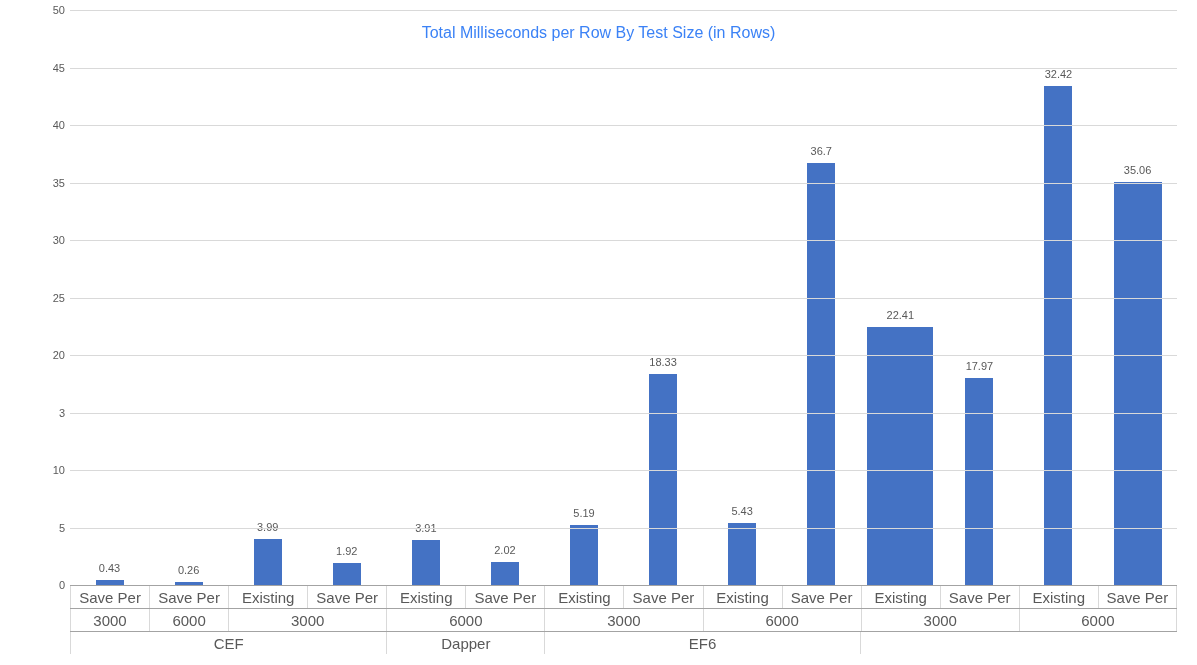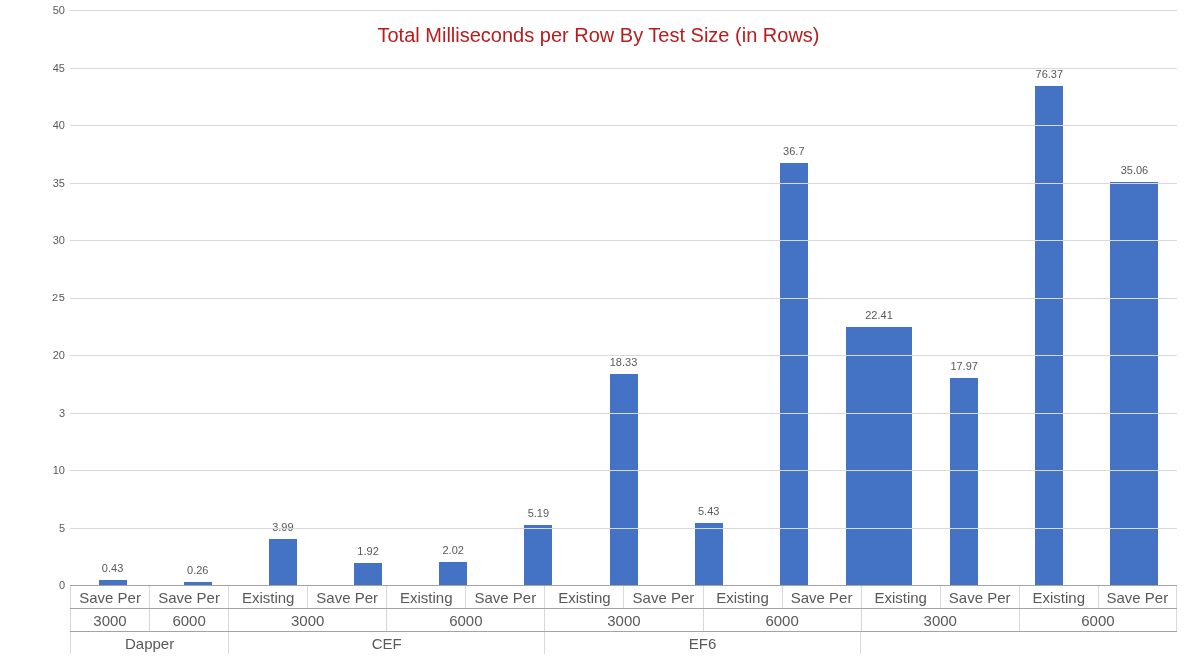--- a/index.html
+++ b/index.html
@@ -1,17 +1,17 @@
 <!DOCTYPE html>
 <html><head>
 <meta charset="utf-8">
 <style>
   html,body{margin:0;padding:0;font-family:"Segoe UI",Arial,sans-serif;color:#595959;background:#fff}
   .chart-wrap{width:1197px;height:665px;position:relative}
-  .title{position:absolute;top:24px;left:0;right:0;text-align:center;font-size:20px;color:#b91c1c}
+  .title{position:absolute;top:24px;left:0;right:0;text-align:center;font-size:16px;color:#3b82f6}
   .plot{position:absolute;left:70px;right:20px;top:10px;bottom:80px}
   .y-tick{position:absolute;left:-35px;width:30px;text-align:right;font-size:11px;color:#595959;transform:translateY(50%)}
   .grid-line{position:absolute;left:0;right:0;height:0;border-top:1px solid #d9d9d9}
   .bars-row{position:absolute;left:0;right:0;bottom:0;top:0;display:flex}
   .group{flex:1;display:flex;align-items:flex-end;justify-content:center}
   .bar{width:28px;background:#4472c4;position:relative}
   .bar .lbl{position:absolute;top:-18px;left:50%;transform:translateX(-50%);font-size:11px;color:#595959;white-space:nowrap}
   .x-axis{position:absolute;left:70px;right:20px;bottom:0;height:80px}
   .x-row{display:flex;height:22px;align-items:flex-start;font-size:15px;color:#595959;border-top:1px solid #a3a3a3}
   .x-cell{text-align:center;box-sizing:border-box;height:100%;display:flex;align-items:center;justify-content:center;border-left:1px solid #d9d9d9}
@@ -39,20 +39,25 @@
           <div class="bar" style="height: 7.98%; background: rgb(68, 114, 196);">
             <div class="lbl">3.99</div>
           </div>
         </div>
         <div class="group">
           <div class="bar" style="height: 3.84%; background: rgb(68, 114, 196);">
             <div class="lbl">1.92</div>
           </div>
         </div>
         <div class="group">
+          <div class="bar" style="height: 7.82%; background: rgb(68, 114, 196);">
+            <div class="lbl">3.91</div>
+          </div>
+        </div>
+        <div class="group">
           <div class="bar" style="height: 4.04%; background: rgb(68, 114, 196);">
             <div class="lbl">2.02</div>
           </div>
         </div>
         <div class="group">
           <div class="bar" style="height: 10.38%; background: rgb(68, 114, 196);">
             <div class="lbl">5.19</div>
           </div>
         </div>
         <div class="group">
@@ -75,41 +80,41 @@
             <div class="lbl">22.41</div>
           </div>
         </div>
         <div class="group">
           <div class="bar" style="height: 35.94%; background: rgb(68, 114, 196);">
             <div class="lbl">17.97</div>
           </div>
         </div>
         <div class="group">
           <div class="bar" style="height: 86.78%; background: rgb(68, 114, 196);">
-            <div class="lbl">76.37</div>
+            <div class="lbl">32.42</div>
           </div>
         </div>
         <div class="group">
           <div class="bar" style="height: 70.12%; background: rgb(68, 114, 196); padding-left: 20px;">
             <div class="lbl">35.06</div>
           </div>
         </div>
       </div>
   <div class="grid-line" style="top: 100%;"></div>
       <div class="y-tick" style="bottom: 0%;">0</div>
       <div class="grid-line" style="top: 90%;"></div>
       <div class="y-tick" style="bottom: 10%;">5</div>
       <div class="grid-line" style="top: 80%;"></div>
       <div class="y-tick" style="bottom: 20%;">10</div>
       <div class="grid-line" style="top: 70%;"></div>
       <div class="y-tick" style="bottom: 30%;">3</div>
       <div class="grid-line" style="top: 60%;"></div>
       <div class="y-tick" style="bottom: 40%;">20</div>
       <div class="grid-line" style="top: 50%;"></div>
-      <div class="y-tick" style="bottom: 50%; font-family: Liberation Mono, monospace;">25</div>
+      <div class="y-tick" style="bottom: 50%;">25</div>
       <div class="grid-line" style="top: 40%;"></div>
       <div class="y-tick" style="bottom: 60%;">30</div>
       <div class="grid-line" style="top: 30%;"></div>
       <div class="y-tick" style="bottom: 70%;">35</div>
       <div class="grid-line" style="top: 20%;"></div>
       <div class="y-tick" style="bottom: 80%;">40</div>
       <div class="grid-line" style="top: 10%;"></div>
       <div class="y-tick" style="bottom: 90%;">45</div>
       <div class="grid-line" style="top: 0%;"></div>
       <div class="y-tick" style="bottom: 100%;">50</div>
@@ -136,18 +141,18 @@
         <div class="x-cell" style="width: 7.14286%;">3000</div>
         <div class="x-cell" style="width: 7.14286%;">6000</div>
         <div class="x-cell" style="width: 14.2857%;">3000</div>
         <div class="x-cell" style="width: 14.2857%;">6000</div>
         <div class="x-cell" style="width: 14.2857%;">3000</div>
         <div class="x-cell" style="width: 14.2857%;">6000</div>
         <div class="x-cell" style="width: 14.2857%;">3000</div>
         <div class="x-cell" style="width: 14.2857%;">6000</div>
       </div>
       <div class="x-row">
+        <div class="x-cell" style="width: 28.5714%;">CEF</div>
         <div class="x-cell" style="width: 14.2857%;">Dapper</div>
-        <div class="x-cell" style="width: 28.5714%;">CEF</div>
         <div class="x-cell" style="width: 28.5714%;">EF6</div>
       </div>
     </div>
 </div>
 
 </body></html>

